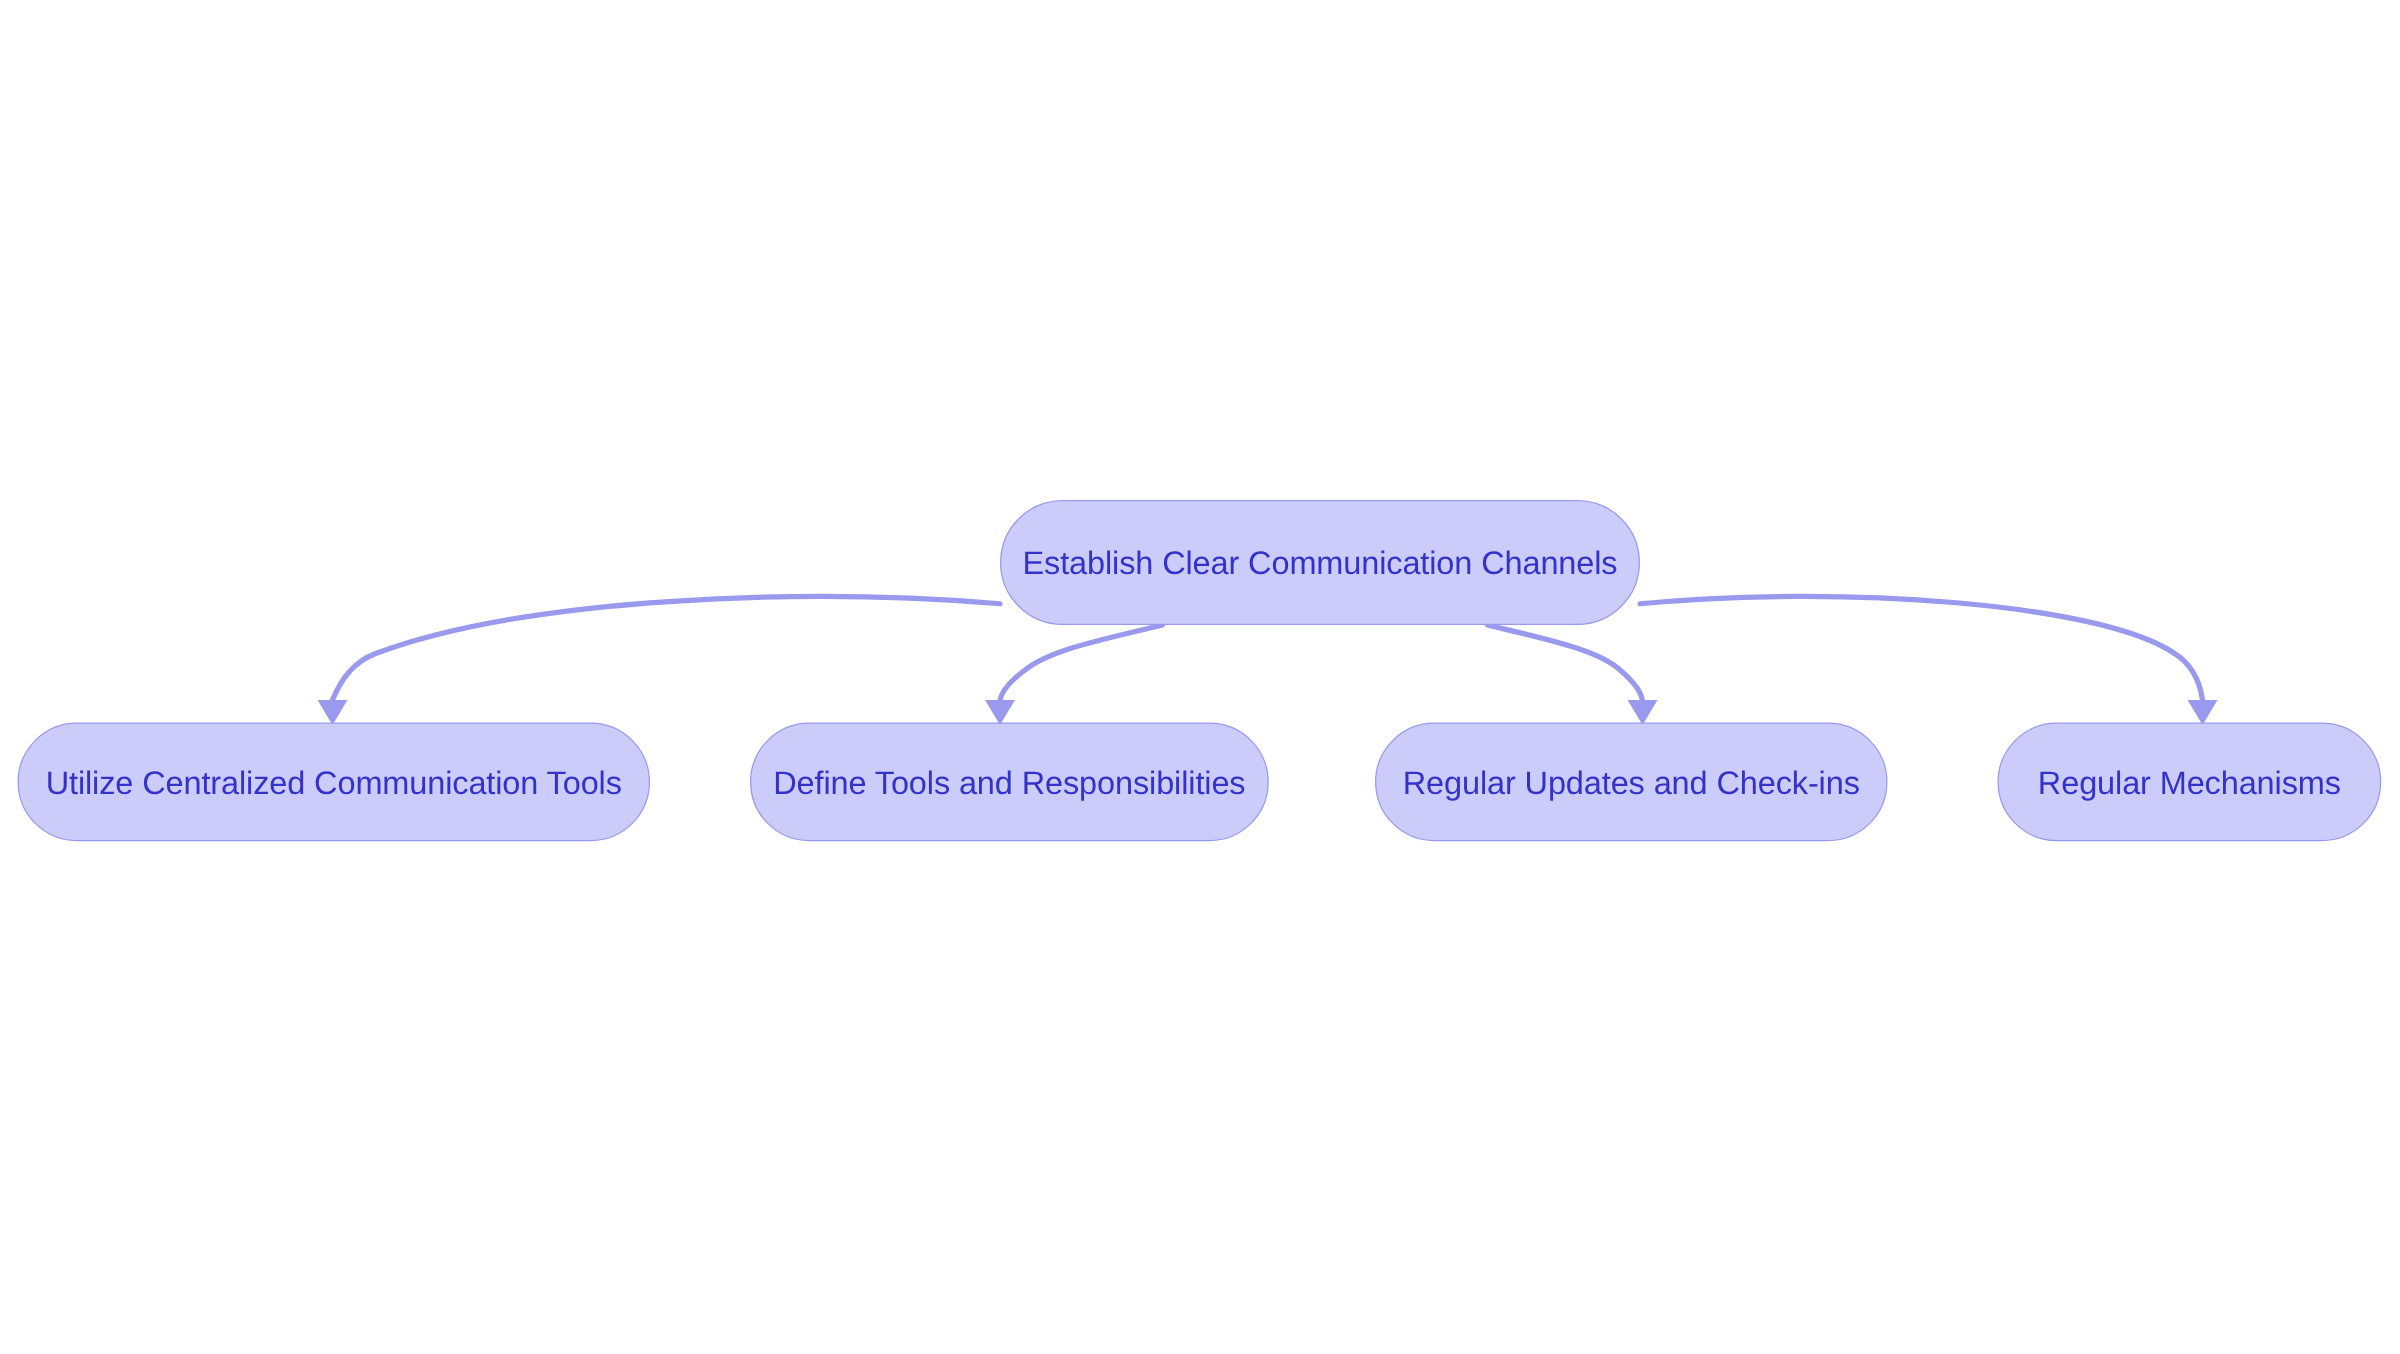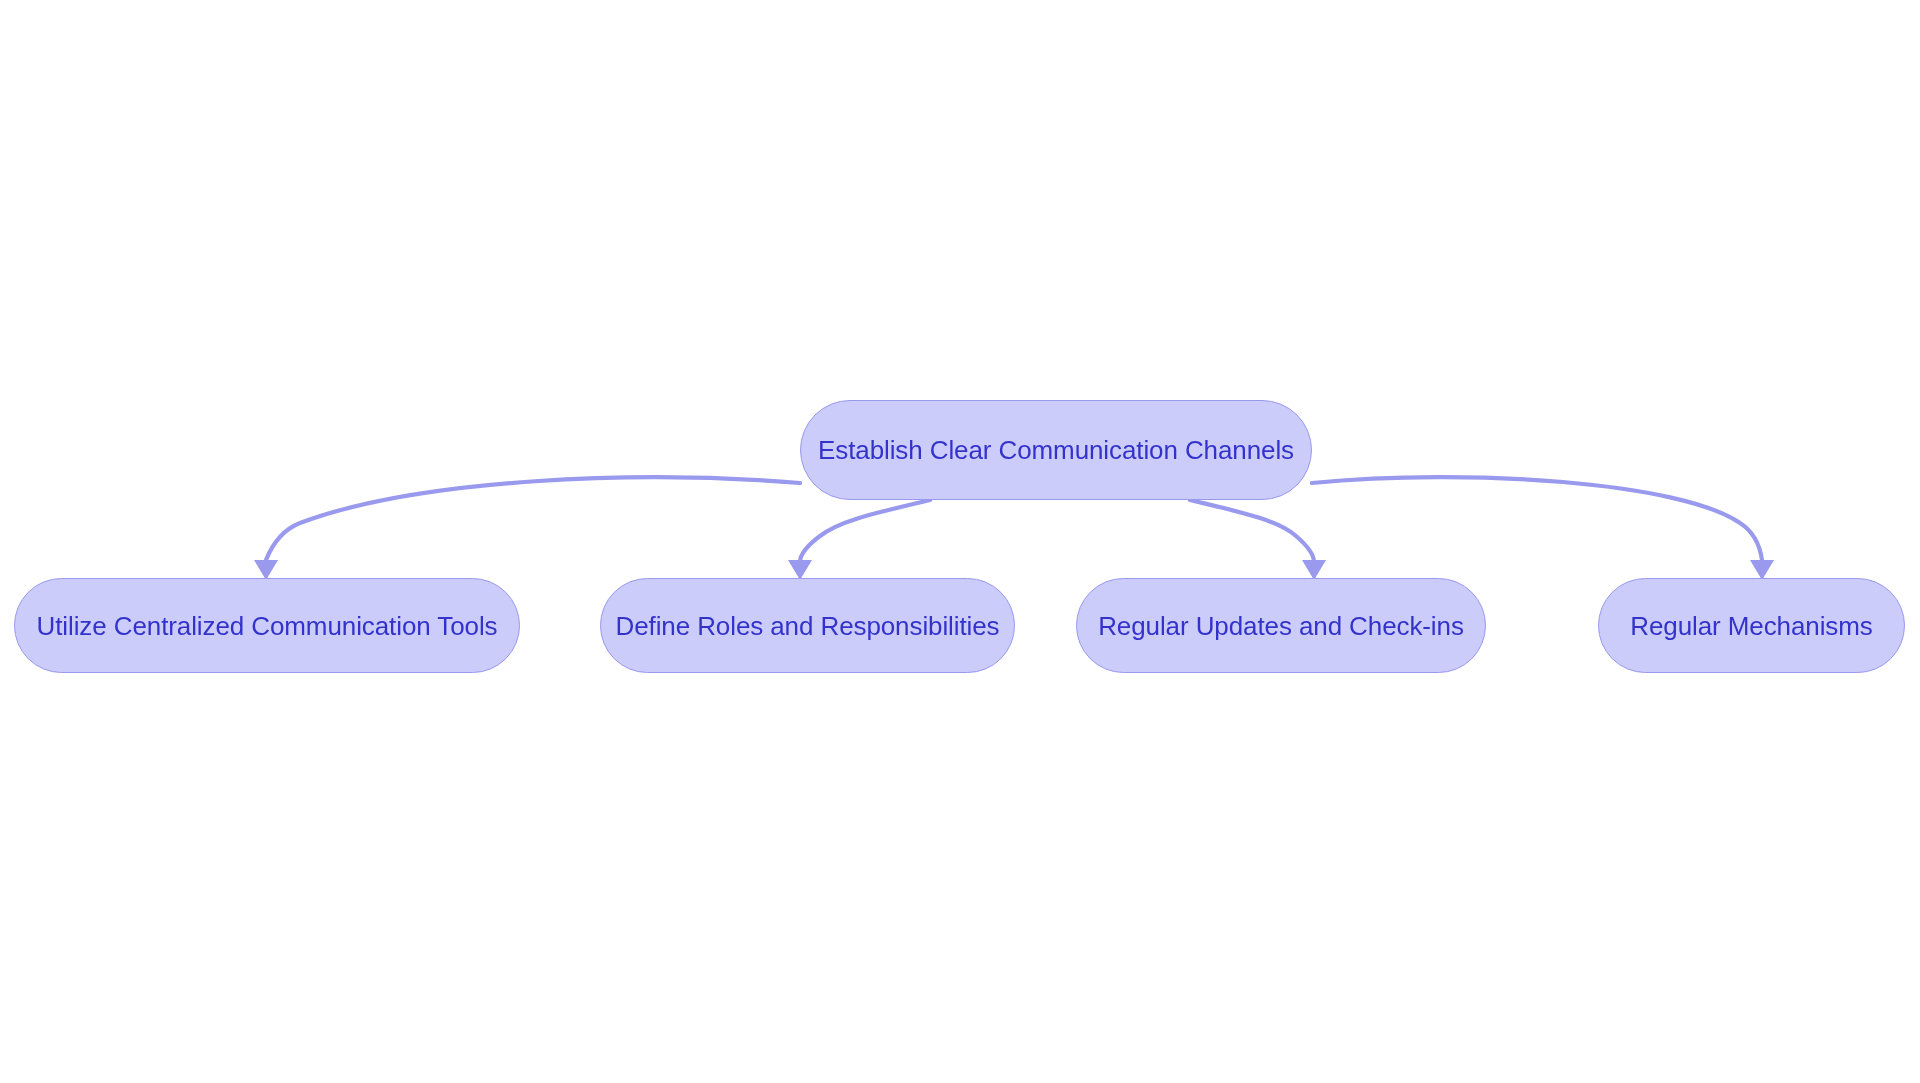--- a/index.html
+++ b/index.html
@@ -60,21 +60,21 @@
     width: 506px;
     height: 95px;
   }
   #node-c1 {
     left: 600px;
     top: 578px;
     width: 415px;
     height: 95px;
   }
   #node-c2 {
-    left: 1076px;
+    left: 1100px;
     top: 578px;
     width: 410px;
     height: 95px;
   }
   #node-c3 {
     left: 1598px;
     top: 578px;
     width: 307px;
     height: 95px;
   }
@@ -103,21 +103,21 @@
 
   <div class="flow-node root-node" id="node-root">
     <span class="node-label">Establish Clear Communication Channels</span>
   </div>
 
   <div class="flow-node child-node" id="node-c0">
     <span class="node-label">Utilize Centralized Communication Tools</span>
   </div>
 
   <div class="flow-node child-node" id="node-c1">
-    <span class="node-label">Define Roles and Responsibilities</span>
+    <span class="node-label">Define Tools and Responsibilities</span>
   </div>
 
   <div class="flow-node child-node" id="node-c2">
     <span class="node-label">Regular Updates and Check-ins</span>
   </div>
 
   <div class="flow-node child-node" id="node-c3">
     <span class="node-label">Regular Mechanisms</span>
   </div>
 

